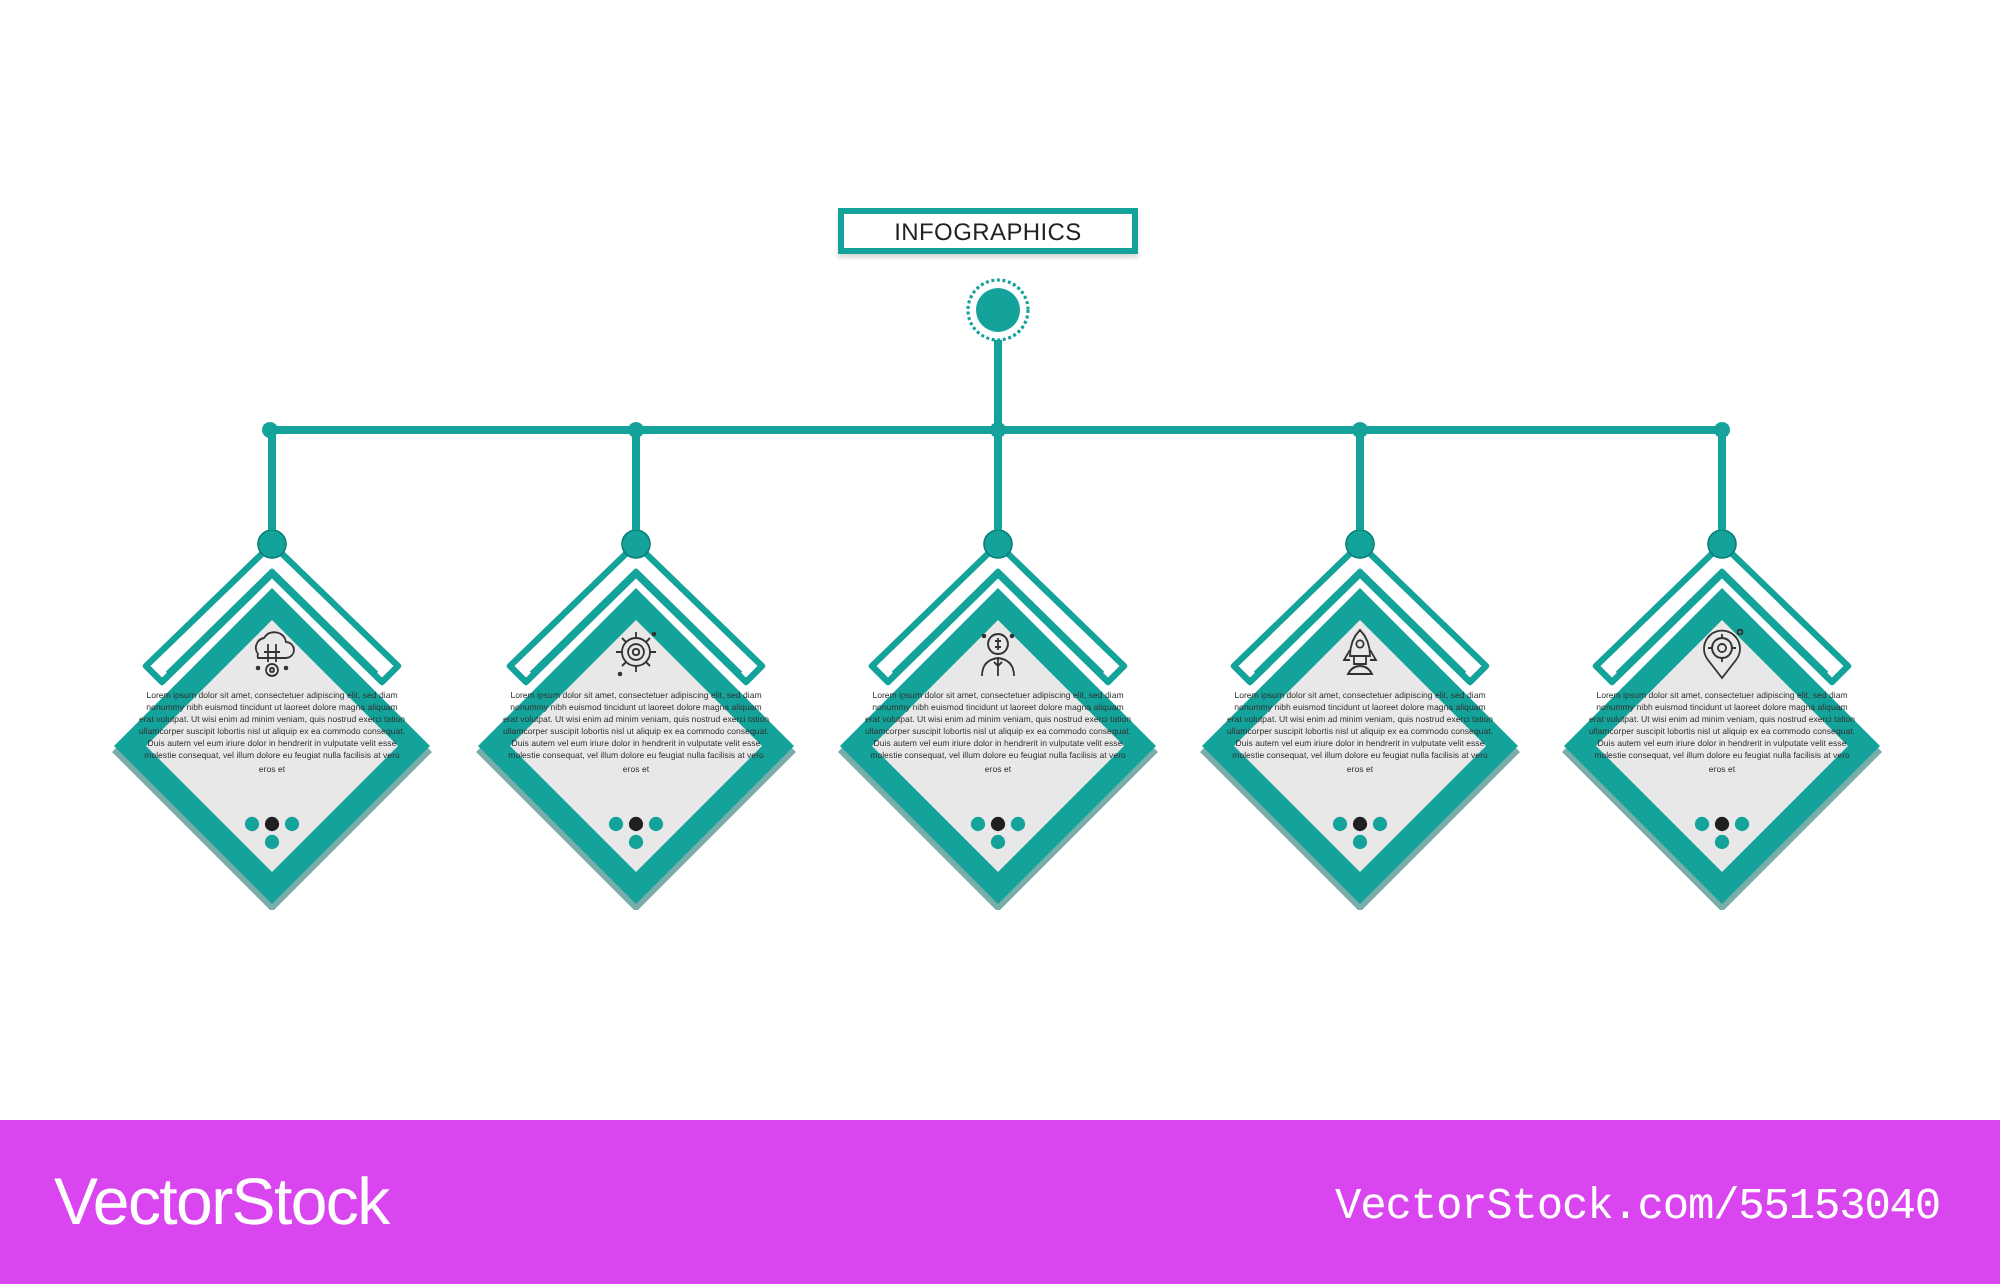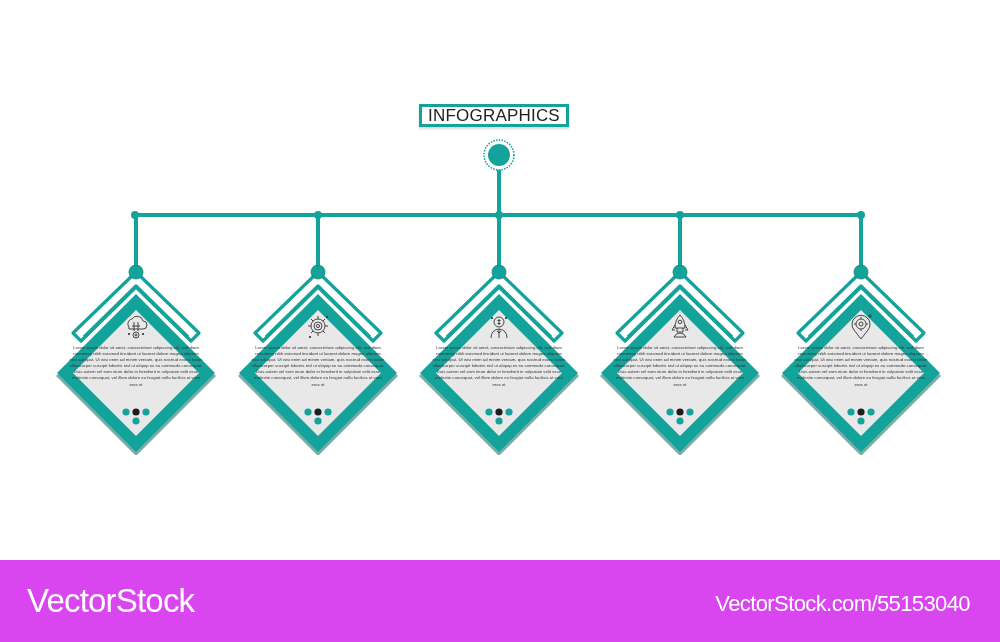--- a/index.html
+++ b/index.html
@@ -7,42 +7,42 @@
     width: 1000px; height: 642px; overflow: hidden; background: #ffffff;
     font-family: "Liberation Sans", sans-serif; position: relative;
   }
   .canvas { position: absolute; left: 0; top: 0; width: 1000px; height: 560px; background: #ffffff; }
   .title-box {
     position: absolute; left: 419px; top: 104px; width: 150px; height: 23px;
     border: 3px solid #14a39a; box-sizing: border-box; background: #fff;
     display: flex; align-items: center; justify-content: center;
     box-shadow: 0 2px 2px rgba(0,0,0,0.15);
   }
-  .title-box span { font-size: 17px; color: #222; letter-spacing: 0.2px; font-family: "Liberation Sans", sans-serif; }
+  .title-box span { font-size: 12px; color: #222; letter-spacing: 0.2px; font-family: "Liberation Sans", sans-serif; }
   svg.connectors { position: absolute; left: 0; top: 0; }
   .card {
     position: absolute; width: 170px; height: 190px;
   }
   .card svg { position: absolute; left: 0; top: 0; }
   .card .icon { position: absolute; left: 70px; top: 48px; width: 30px; height: 28px; }
   .card .body-text {
     position: absolute; left: 18px; top: 80px; width: 134px;
     font-size: 4.3px; line-height: 6.1px; color: #333; text-align: center;
     font-family: "Liberation Sans", sans-serif;
   }
   .footer {
     position: absolute; left: 0; top: 560px; width: 1000px; height: 82px; background: #d946ef;
   }
   .footer .brand {
     position: absolute; left: 27px; top: 22px; color: #fff; font-size: 33px;
     font-family: "Liberation Sans", sans-serif; letter-spacing: -0.8px;
   }
   .footer .url {
     position: absolute; right: 30px; top: 31px; color: #fff; font-size: 22px;
-    font-family: Liberation Sans, sans-serif; letter-spacing: -0.6px;
+    font-family: Liberation Mono, monospace; letter-spacing: -0.6px;
   }
 </style>
 </head>
 <body>
 
 <div class="canvas">
 
   <svg class="connectors" width="1000" height="560">
     <g stroke="#14a39a" stroke-width="4" fill="none">
       <line x1="135" y1="215" x2="862" y2="215"></line>

